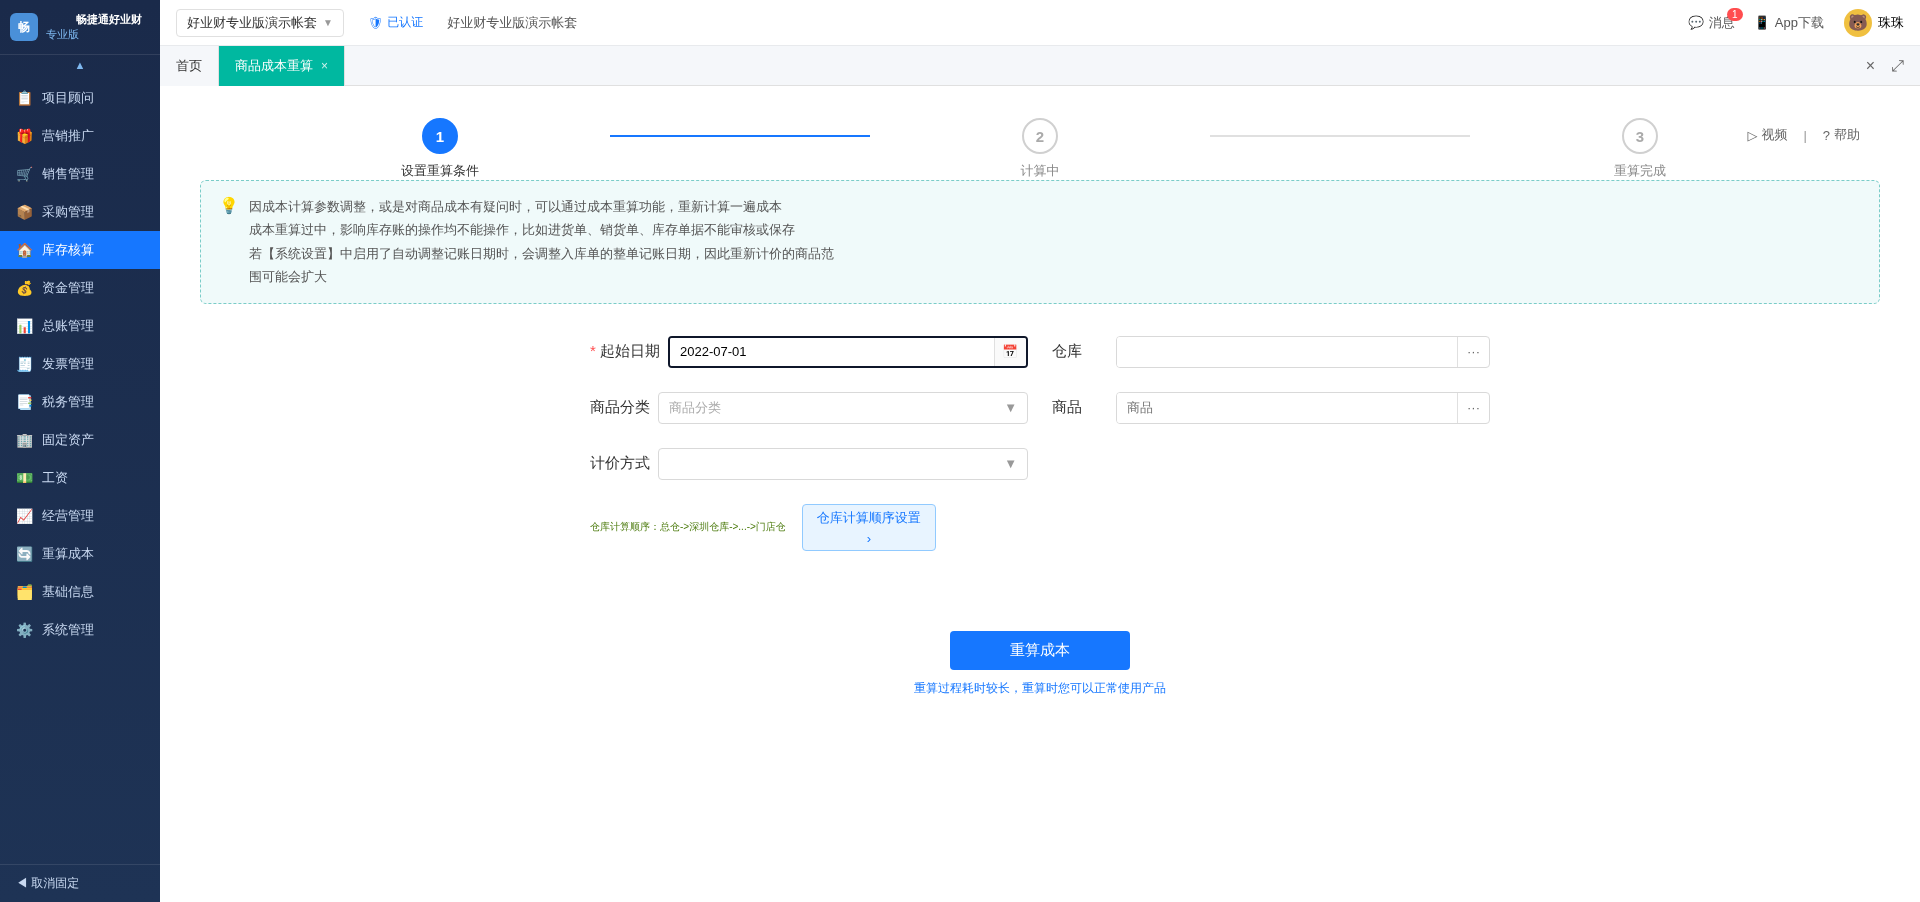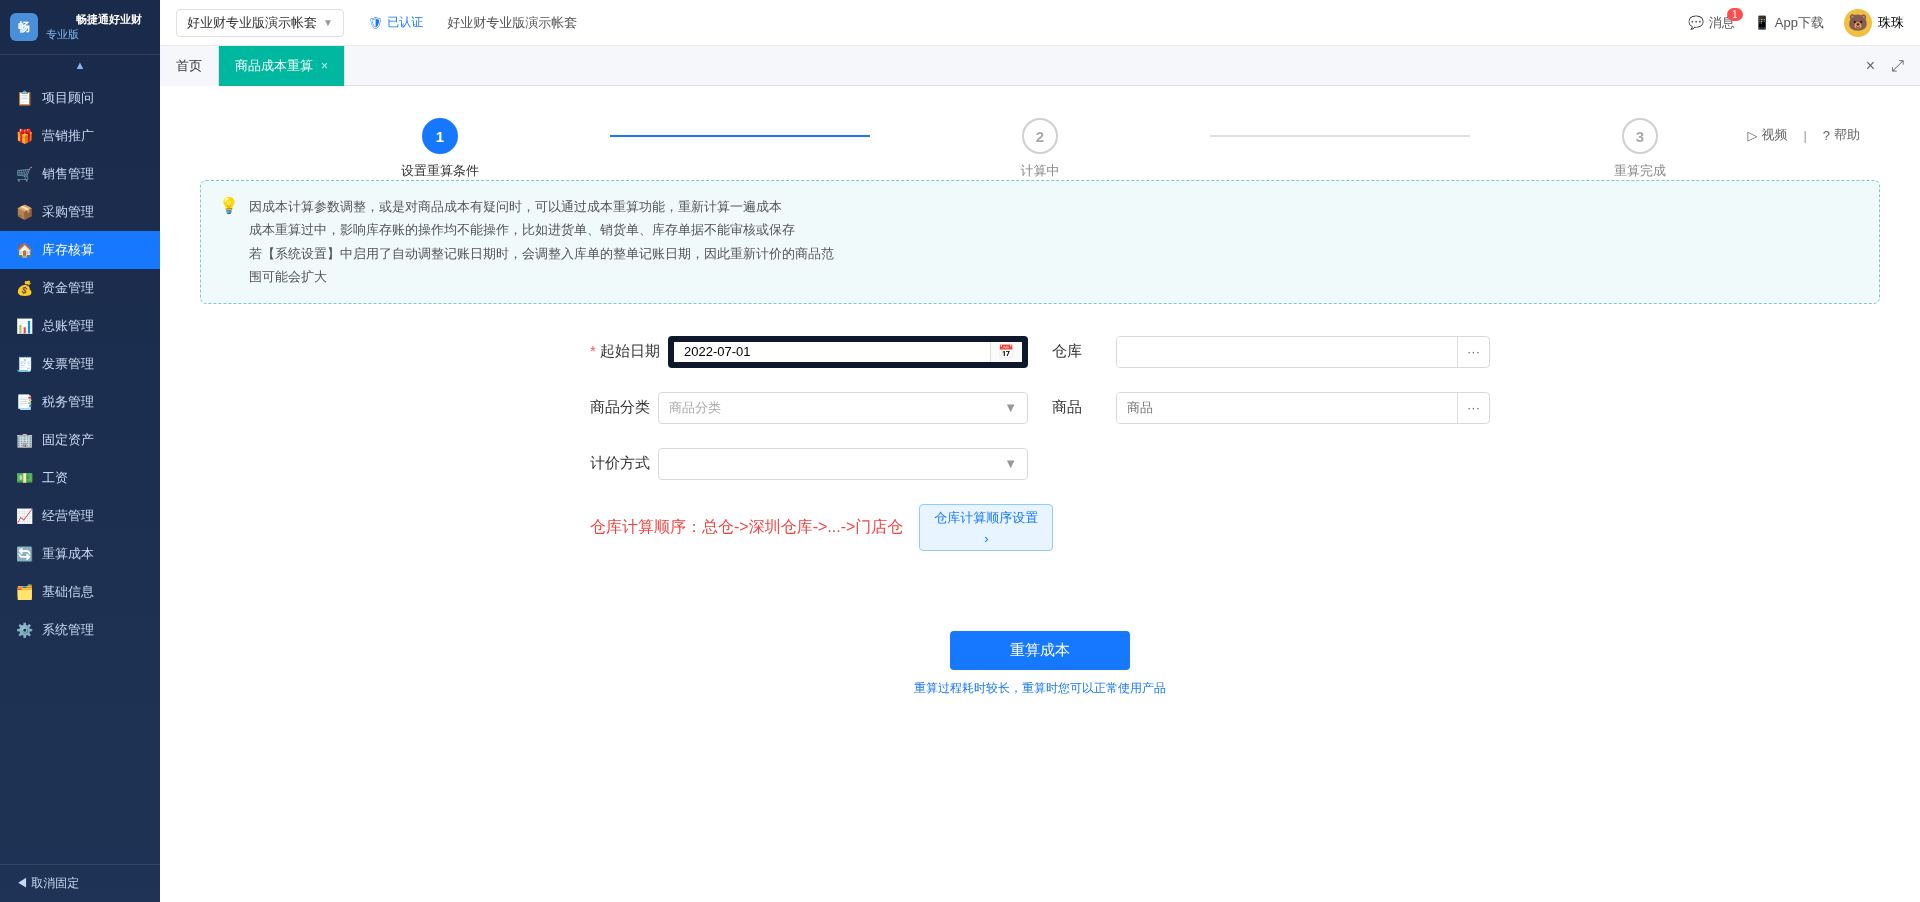--- a/index.html
+++ b/index.html
@@ -159,21 +159,21 @@
     }
     .form-group {
       display: flex; align-items: center; gap: 8px; flex: 1;
     }
     .form-label {
       font-size: 15px; color: #333; white-space: nowrap; min-width: 56px; 
     }
     .form-label.required::before { content: '* '; color: #ff4d4f; }
     .form-input-icon {
       display: flex; align-items: center;
-      border: 6px solid #0f172a; border-radius: 4px;
+      border: 2px solid #0f172a; border-radius: 4px;
       height: 32px; flex: 1; overflow: hidden;
       background: #fff;
     }
     .form-input-icon input {
       flex: 1; border: none; outline: none; padding: 0 10px; font-size: 13px; height: 100%;
     }
     .form-input-icon .icon-btn {
       width: 32px; height: 32px; display: flex; align-items: center; justify-content: center;
       color: #1677ff; cursor: pointer; border-left: 1px solid #e0e0e0; background: #fafafa;
     }
@@ -194,21 +194,21 @@
     }
     .form-input-dots .dots-btn {
       width: 32px; height: 32px; display: flex; align-items: center; justify-content: center;
       color: #666; cursor: pointer; border-left: 1px solid #e0e0e0;
     }
 
     
     .warehouse-row {
       display: flex; align-items: center; gap: 16px; margin-bottom: 32px;
     }
-    .warehouse-label { font-size: 16px; color: #ef4444; }
+    .warehouse-label { font-size: 10px; color: #4d7c0f; }
     .warehouse-order-btn {
       background: #e8f4ff; border: 1px solid #91caff; color: #1677ff;
       border-radius: 4px; padding: 4px 14px; font-size: 13px; cursor: pointer;
       display: flex; align-items: center; gap: 4px; flex-direction: column;
     }
 
     
     .submit-area { text-align: center; margin-top: 8px; }
     .btn-primary {
       background: #1677ff; color: white; border: none; border-radius: 4px;

